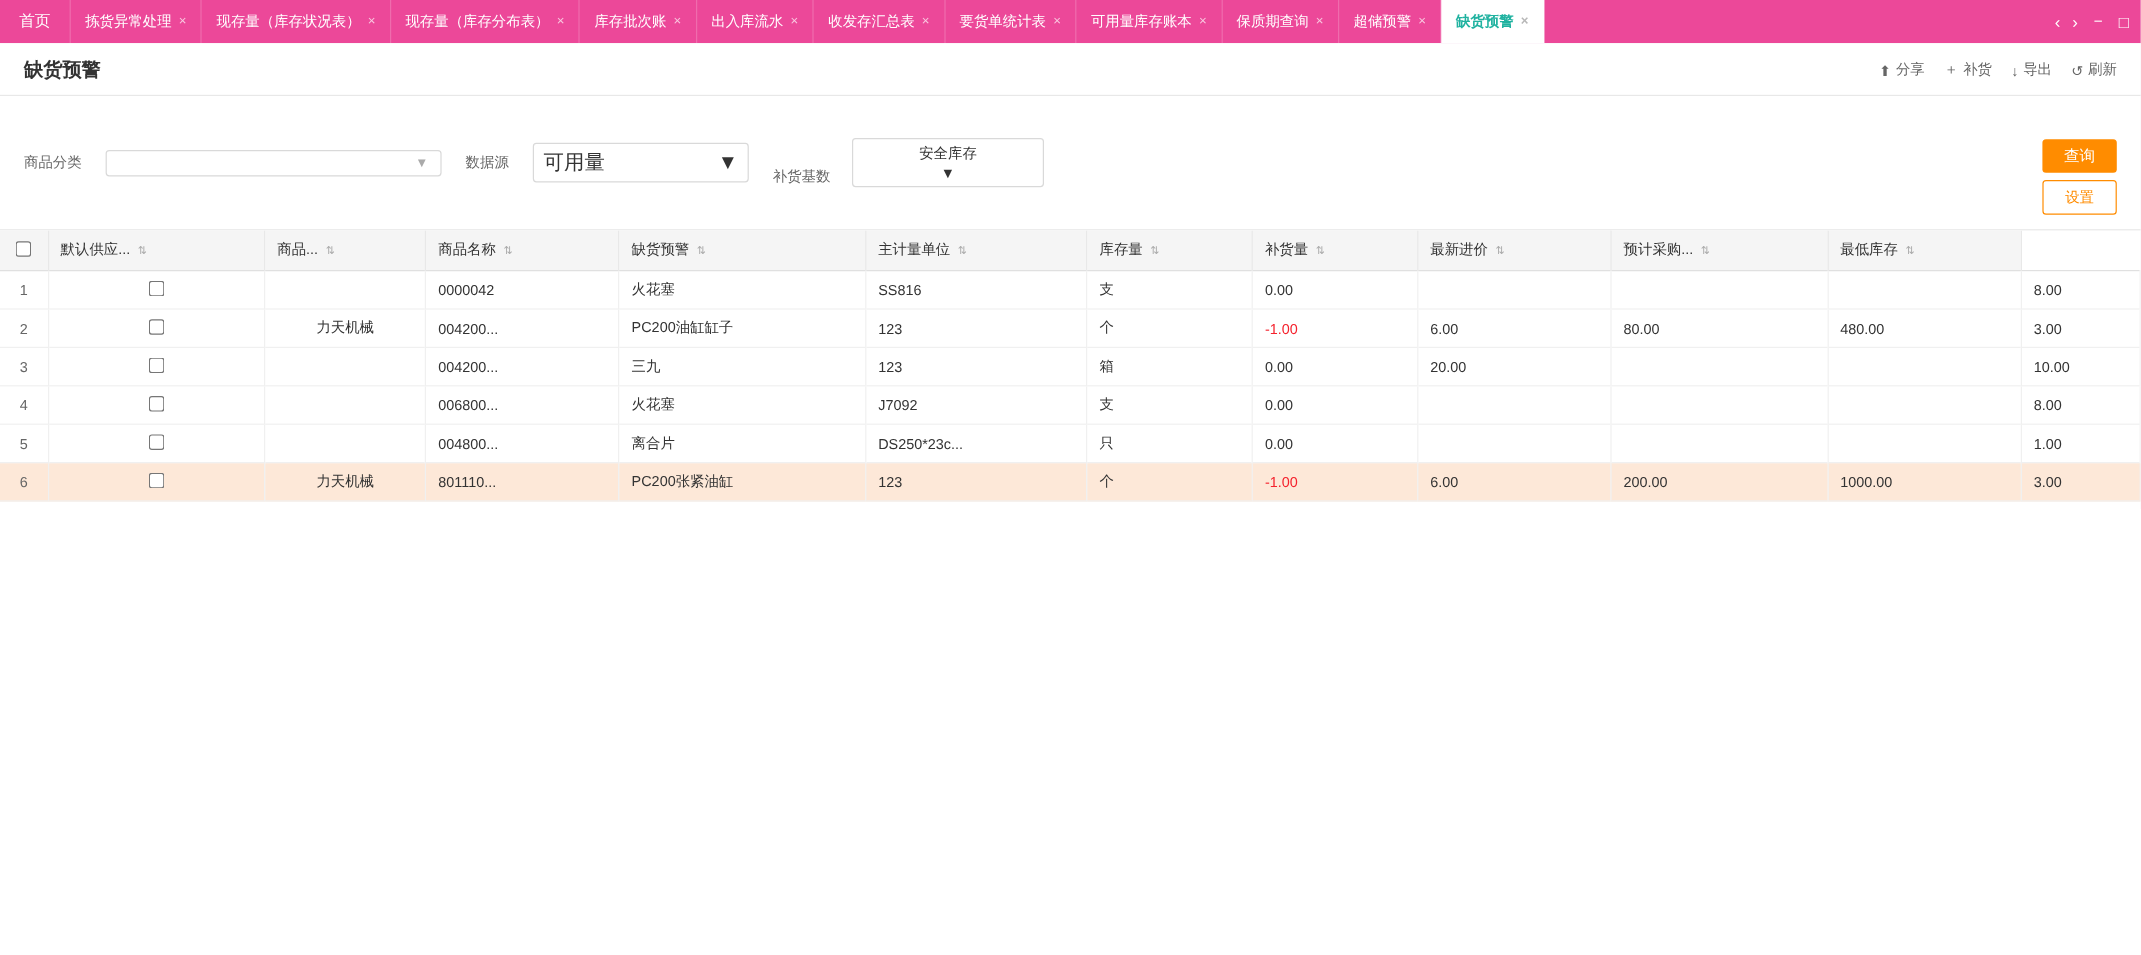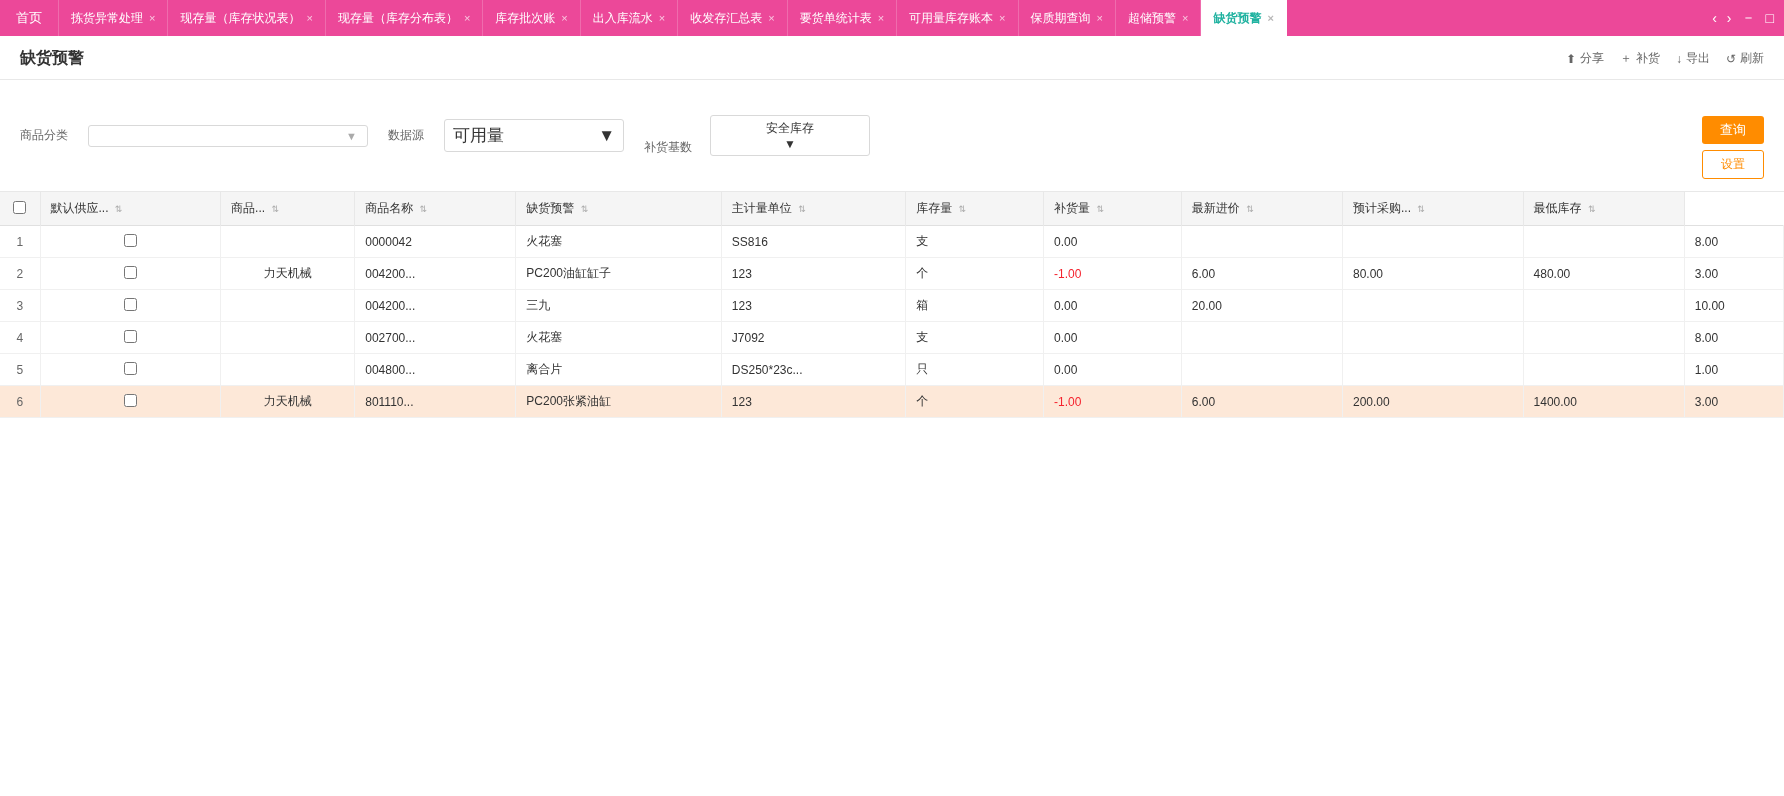--- a/index.html
+++ b/index.html
@@ -456,21 +456,21 @@
       <td class="">0.00</td>
       <td>20.00</td>
       <td></td>
       <td></td>
       <td>10.00</td>
     </tr>
             <tr>
       <td class="row-num">4</td>
       <td class="checkbox-cell"><input type="checkbox" style=""></td>
       <td></td>
-      <td>002700...</td>
+      <td>006800...</td>
       <td>火花塞</td>
       <td>J7092</td>
       <td>支</td>
       <td class="">0.00</td>
       <td></td>
       <td></td>
       <td></td>
       <td>8.00</td>
     </tr>
             <tr>
@@ -491,20 +491,20 @@
       <td class="row-num">6</td>
       <td class="checkbox-cell"><input type="checkbox" style=""></td>
       <td>力天机械</td>
       <td>801110...</td>
       <td>PC200张紧油缸</td>
       <td>123</td>
       <td>个</td>
       <td class="negative">-1.00</td>
       <td>6.00</td>
       <td>200.00</td>
-      <td>1400.00</td>
+      <td>1000.00</td>
       <td>3.00</td>
     </tr>
           </tbody>
       </table>
     </div>
   </div>
 </div>
 
 </body></html>

